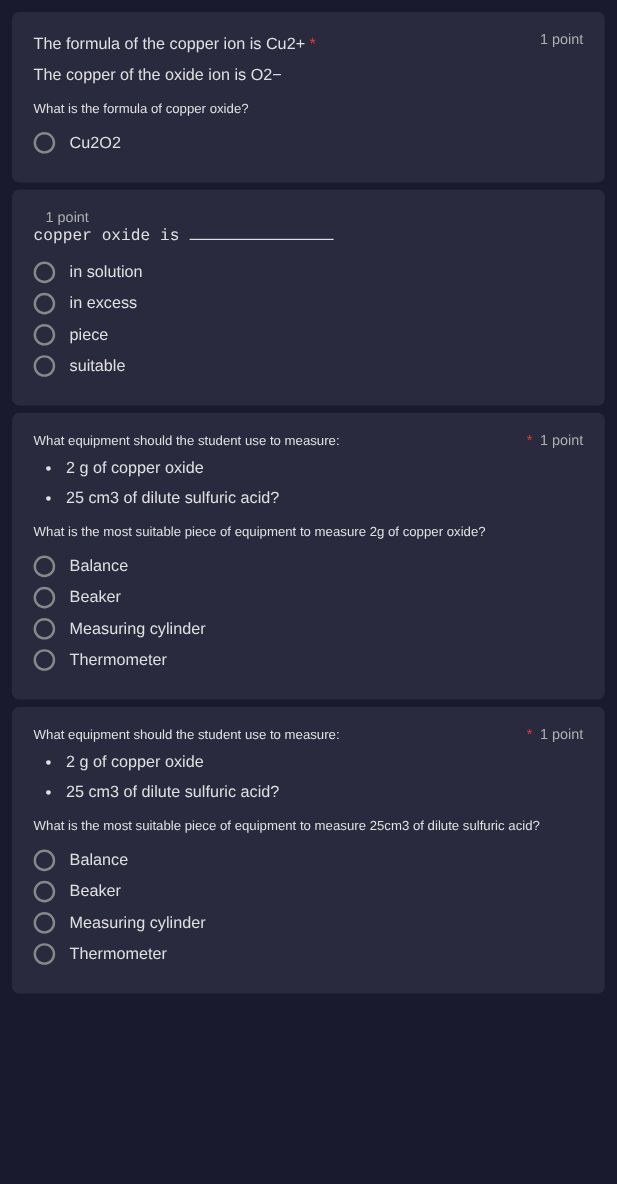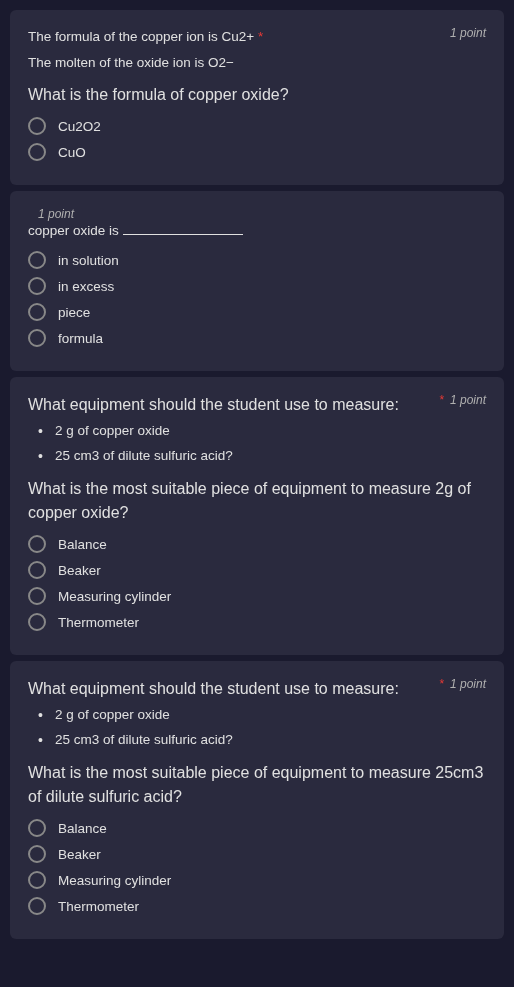--- a/index.html
+++ b/index.html
@@ -15,41 +15,41 @@
       padding: 4px 0;
     }
     .card {
       background-color: #2a2a3e;
       margin: 6px 10px;
       border-radius: 6px;
       padding: 16px 18px;
       position: relative;
     }
     .question-text {
-      font-size: 16px;
+      font-size: 11px;
       color: #e0e0e0;
       flex: 1;
       line-height: 1.5;
     }
     .points-badge {
       font-size: 12px;
       color: #b0b0b0;
       white-space: nowrap;
       margin-left: 10px;
-      font-style: italic;
     }
     .required-star {
       color: #e53935;
       margin-right: 3px;
     }
     .sub-text {
       font-size: 13.5px;
       color: #e0e0e0;
       margin-bottom: 6px;
       line-height: 1.5;
+      font-family: Liberation Mono, monospace;
     }
     .blank-line {
       display: inline-block;
       width: 120px;
       border-bottom: 1px solid #e0e0e0;
     }
     .bullet-item {
       display: flex;
       align-items: flex-start;
       margin: 4px 0;
@@ -110,36 +110,32 @@
 
 <div class="page-container">
 
   <div class="card">
     <div class="header-row">
       <div>
         <div class="formula-text">
           The formula of the copper ion is Cu2+ <span class="required-star">*</span>
         </div>
         <div class="formula-text">
-          The molten of the oxide ion is O2−
+          The copper of the oxide ion is O2−
         </div>
       </div>
       <div class="points-badge">1 point</div>
     </div>
     <div class="question-block">
       <div class="question-text">What is the formula of copper oxide?</div>
       <div class="radio-group">
         <div class="radio-option">
           <span class="radio-circle"></span>
           <span class="radio-label">Cu2O2</span>
         </div>
-        <div class="radio-option">
-          <span class="radio-circle"></span>
-          <span class="radio-label">CuO</span>
-        </div>
       </div>
     </div>
   </div>
 
   <div class="card">
     <div class="header-row">
       <div class="points-badge">1 point</div>
     </div>
     <div class="sub-text">
       copper oxide is <span class="blank-line"></span>
@@ -152,21 +148,21 @@
       <div class="radio-option">
         <span class="radio-circle"></span>
         <span class="radio-label">in excess</span>
       </div>
       <div class="radio-option">
         <span class="radio-circle"></span>
         <span class="radio-label">piece</span>
       </div>
       <div class="radio-option">
         <span class="radio-circle"></span>
-        <span class="radio-label">formula</span>
+        <span class="radio-label">suitable</span>
       </div>
     </div>
   </div>
 
   <div class="card">
     <div class="header-row">
       <div class="question-text">What equipment should the student use to measure:</div>
       <div class="points-badge">
         <span class="required-star">*</span>
         <span>1 point</span>

